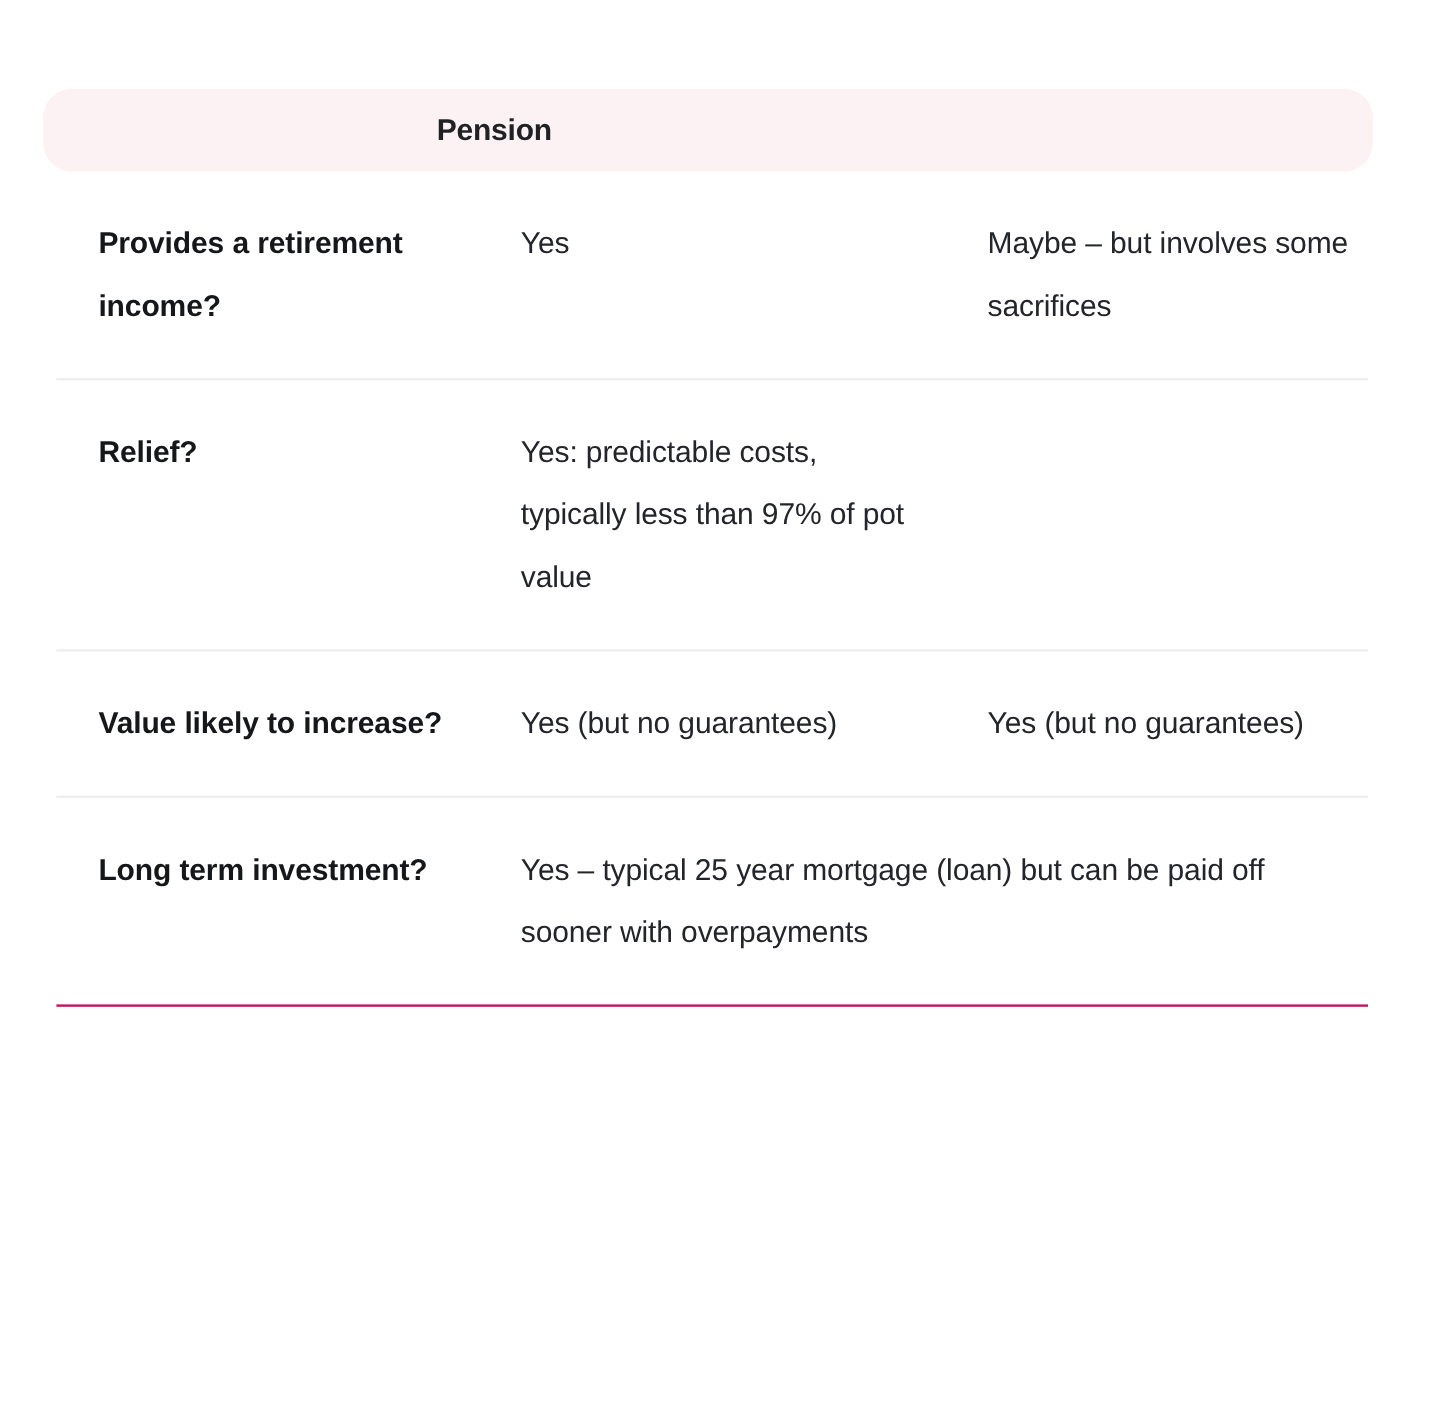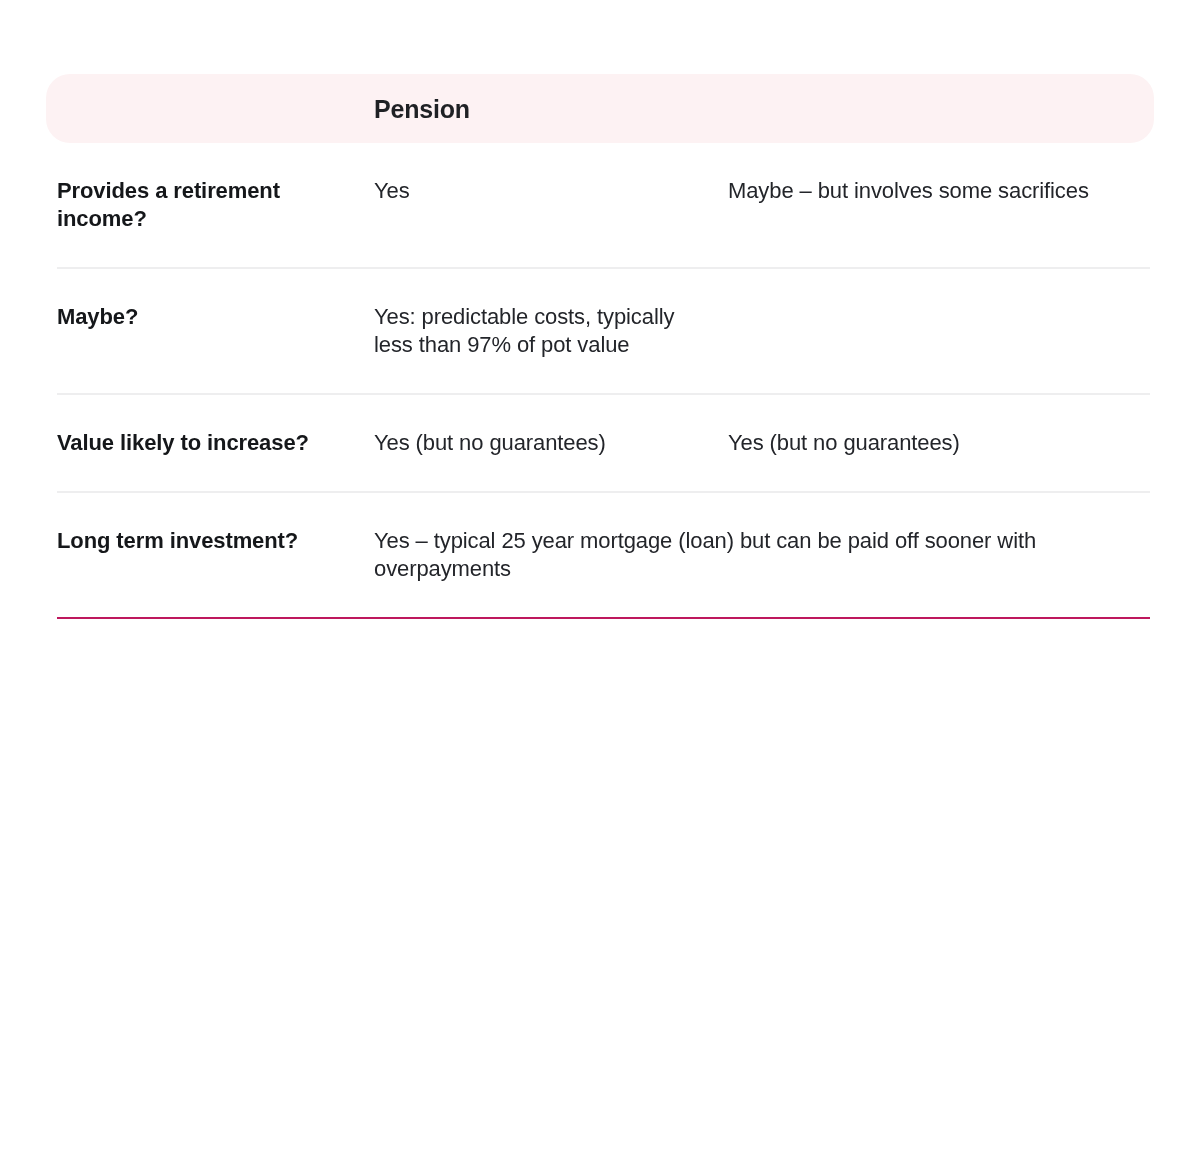--- a/index.html
+++ b/index.html
@@ -11,21 +11,21 @@
     width: 1200px;
     height: 1176px;
     background: #ffffff;
     font-family: "Liberation Sans", sans-serif;
     -webkit-font-smoothing: antialiased;
     overflow: hidden;
   }
 
   .comparison-table {
     position: absolute;
-    left: 46px;
+    left: 36px;
     top: 74px;
     width: 1108px;
   }
 
   
   .table-header {
     display: flex;
     align-items: center;
     background: #fdf2f3;
     border-radius: 24px;
@@ -47,25 +47,26 @@
     padding-top: 34px;
     padding-bottom: 34px;
     border-bottom: 2px solid #eeeeef;
     margin-left: 11px;
     margin-right: 4px;
     width: 1093px;
   }
   .row:last-child { border-bottom: 2px solid #be185d; }
 
   .cell {
-    font-size: 22px;
-    line-height: 28px;
+    font-size: 25px;
+    line-height: 52px;
     color: #23252a;
     letter-spacing: -0.1px;
     white-space: pre-line;
+    margin-left: 35px;
   }
   .cell-feature {
     width: 317px;
     flex: 0 0 317px;
     padding-right: 18px;
     font-weight: 600;
     color: #15171a;
   }
   .cell-pension {
     width: 354px;
@@ -99,21 +100,21 @@
   </div>
 
   <div class="row">
     <div class="cell cell-feature">Provides a retirement income?</div>
     <div class="cell cell-pension">Yes</div>
     <div class="cell cell-property">Maybe – but involves some sacrifices</div>
   </div>
 
 
   <div class="row">
-    <div class="cell cell-feature">Maybe?</div>
+    <div class="cell cell-feature">Relief?</div>
     <div class="cell cell-pension">Yes: predictable costs, typically less than 97% of pot value</div>
   </div>
 
   <div class="row">
     <div class="cell cell-feature">Value likely to increase?</div>
     <div class="cell cell-pension">Yes (but no guarantees)</div>
     <div class="cell cell-property">Yes (but no guarantees)</div>
   </div>
 
   <div class="row">

